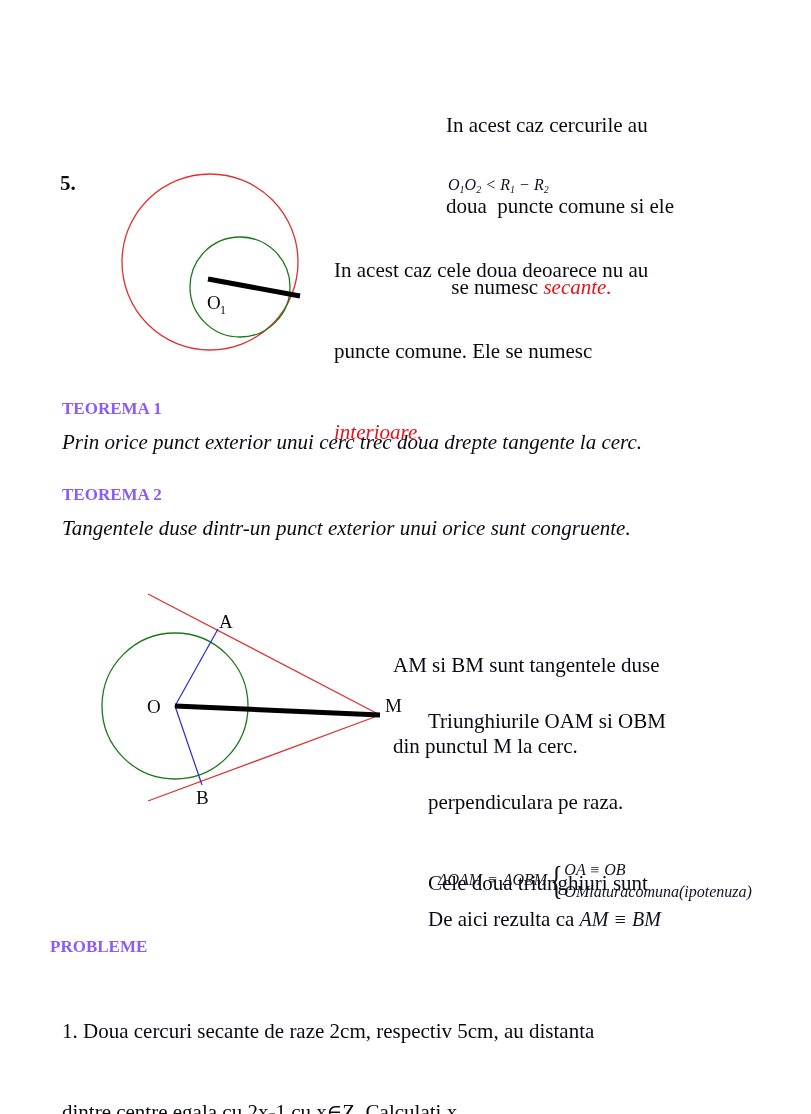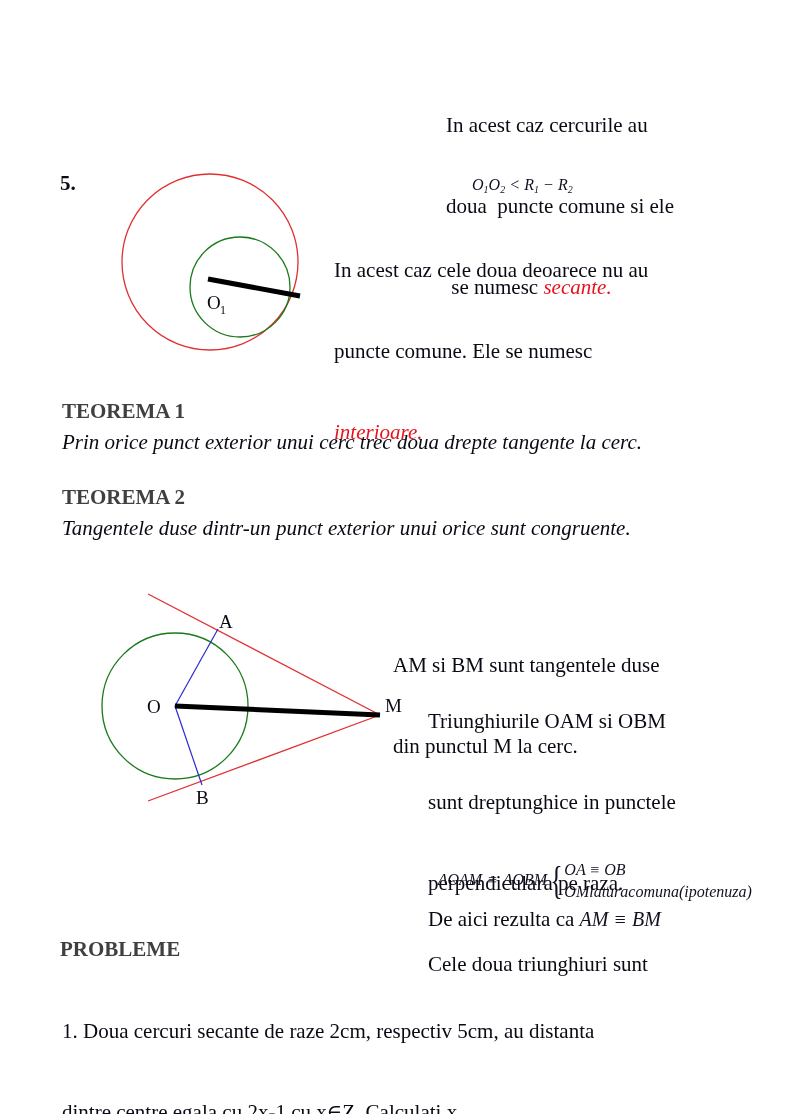--- a/index.html
+++ b/index.html
@@ -23,23 +23,23 @@
   
   .txt {
     font-family: "Liberation Serif", "DejaVu Serif", serif;
     font-size: 21px;
     line-height: 27px;
     color: #0a0a14;
     white-space: pre-wrap;
   }
   .red { color: #e8121d; }
   .redbold {
-    color: #404040;
+    color: #8b5cf6;
     font-weight: bold;
-    font-size: 21px;
+    font-size: 17px;
     font-family: "Liberation Serif", "DejaVu Serif", serif;
   }
   .ital { font-style: italic; }
   .bold { font-weight: bold; }
 
   
   .math {
     font-family: "Liberation Serif", "DejaVu Serif", serif;
     font-style: italic;
     font-size: 16px;
@@ -109,21 +109,21 @@
 
       <circle cx="130" cy="122" r="50" fill="none" stroke="#1a7a1a" stroke-width="1.3"></circle>
 
       <line x1="98" y1="114" x2="190" y2="131" stroke="#000000" stroke-width="5" stroke-linecap="butt"></line>
 
       <text class="pt-label" x="97" y="144">O</text>
       <text class="pt-label-sub" x="110" y="149">1</text>
     </svg>
   </div>
 
-  <div class="abs math" style="left:472px; top:176px;text-align:center;">
+  <div class="abs math" style="left:448px; top:176px;text-align:center;">
     <span><span>O</span><sub>1</sub></span><span><span>O</span><sub>2</sub></span><span class="mathop" style="padding:0 5px;">&lt;</span><span><span>R</span><sub>1</sub></span><span class="mathop" style="padding:0 5px;">−</span><span><span>R</span><sub>2</sub></span>
   </div>
 
   <div class="abs txt" style="left:334px; top:203px; width:400px;">
     <div>In acest caz cele doua deoarece nu au</div>
     <div>puncte comune. Ele se numesc </div>
     <div class="red ital">interioare.</div>
   </div>
 
   <div class="abs redbold" style="left:62px; top:399px;">TEOREMA 1</div>
@@ -154,39 +154,38 @@
     </svg>
   </div>
 
   <div class="abs txt" style="left:393px; top:598px; width:350px;">
     <div>AM si BM sunt tangentele duse</div>
     <div>din punctul M la cerc.</div>
   </div>
 
   <div class="abs txt" style="left:428px; top:654px; width:320px;">
     <div>Triunghiurile OAM si OBM</div>
-    <div>sunt dreptunghice in punctele</div>
     <div>perpendiculara pe raza.</div>
     <div>Cele doua triunghiuri sunt</div>
     
   </div>
 
   <div class="abs math" style="left:438px; top:859px;">
     <span>ΔOAM</span><span class="mathop" style="padding:0 6px;">≡</span><span>ΔOBM</span><span class="sys">
         <span class="brace">{</span>
         <span class="rows">
           <span>OA ≡ OB</span>
           <span>OMlaturacomuna(ipotenuza)</span>
         </span>
       </span>
   </div>
 
   <div class="abs txt" style="left:428px; top:906px;"><span>De aici rezulta ca </span><span class="math" style="font-size:20px;">AM ≡ BM</span></div>
 
-  <div class="abs redbold" style="left:60px; top:937px;">PROBLEME</div>
+  <div class="abs redbold" style="left:50px; top:937px;">PROBLEME</div>
 
   <div class="abs txt" style="left:62px; top:964px; width:700px; line-height:27px;">
     <div>1. Doua cercuri secante de raze 2cm, respectiv 5cm, au distanta</div>
     <div>dintre centre egala cu 2x-1,cu x∈Z. Calculati x.</div>
     
   </div>
 
 </div>
 
 </body></html>

